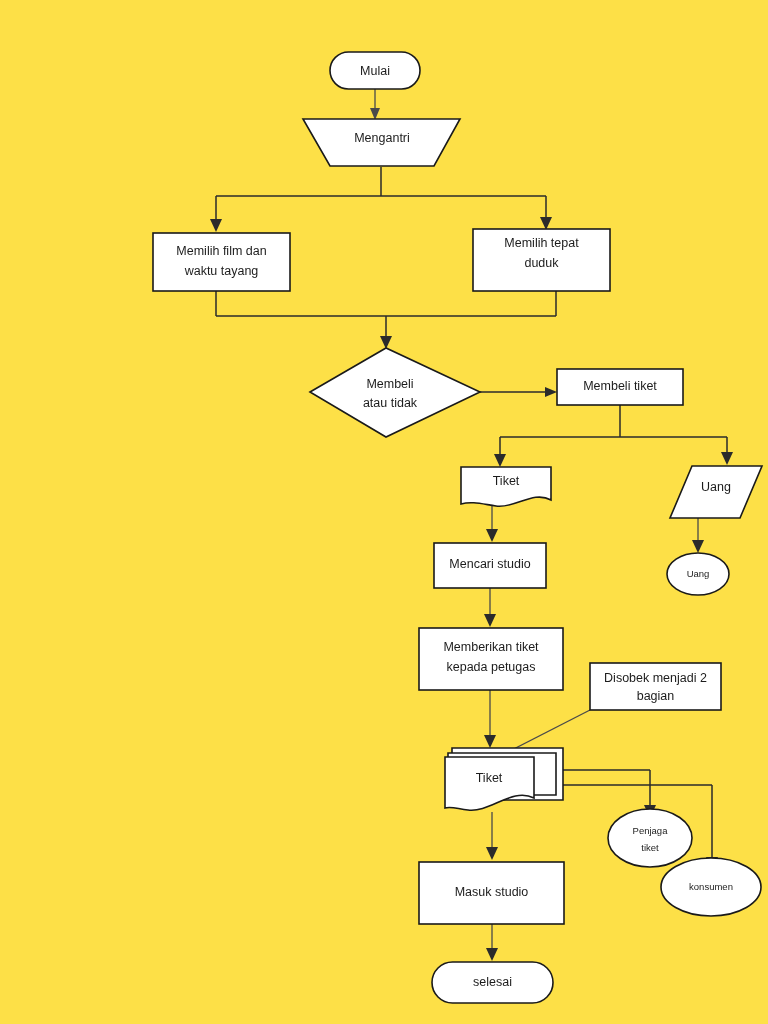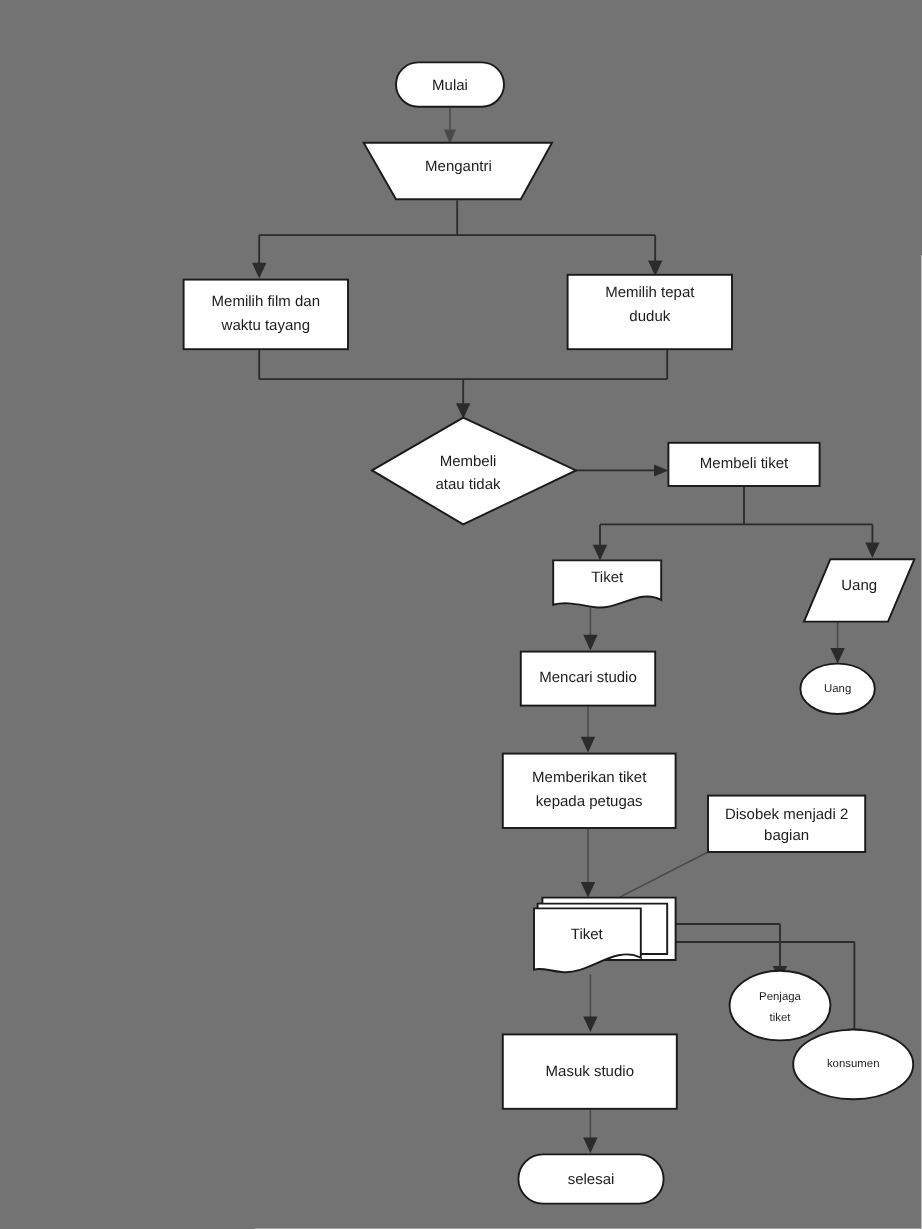--- a/index.html
+++ b/index.html
@@ -11,21 +11,21 @@
   body {
     width: 768px;
     height: 1024px;
     font-family: "Liberation Sans", sans-serif;
     overflow: hidden;
   }
   #canvas-wrap {
     position: relative;
     width: 768px;
     height: 1024px;
-    background: #737373;
+    background: #fde047;
   }
   svg#flowchart {
     display: block;
     width: 768px;
     height: 1024px;
   }
   .shape-stroke {
     fill: #ffffff;
     stroke: #1a1a1a;
     stroke-width: 1.6;

